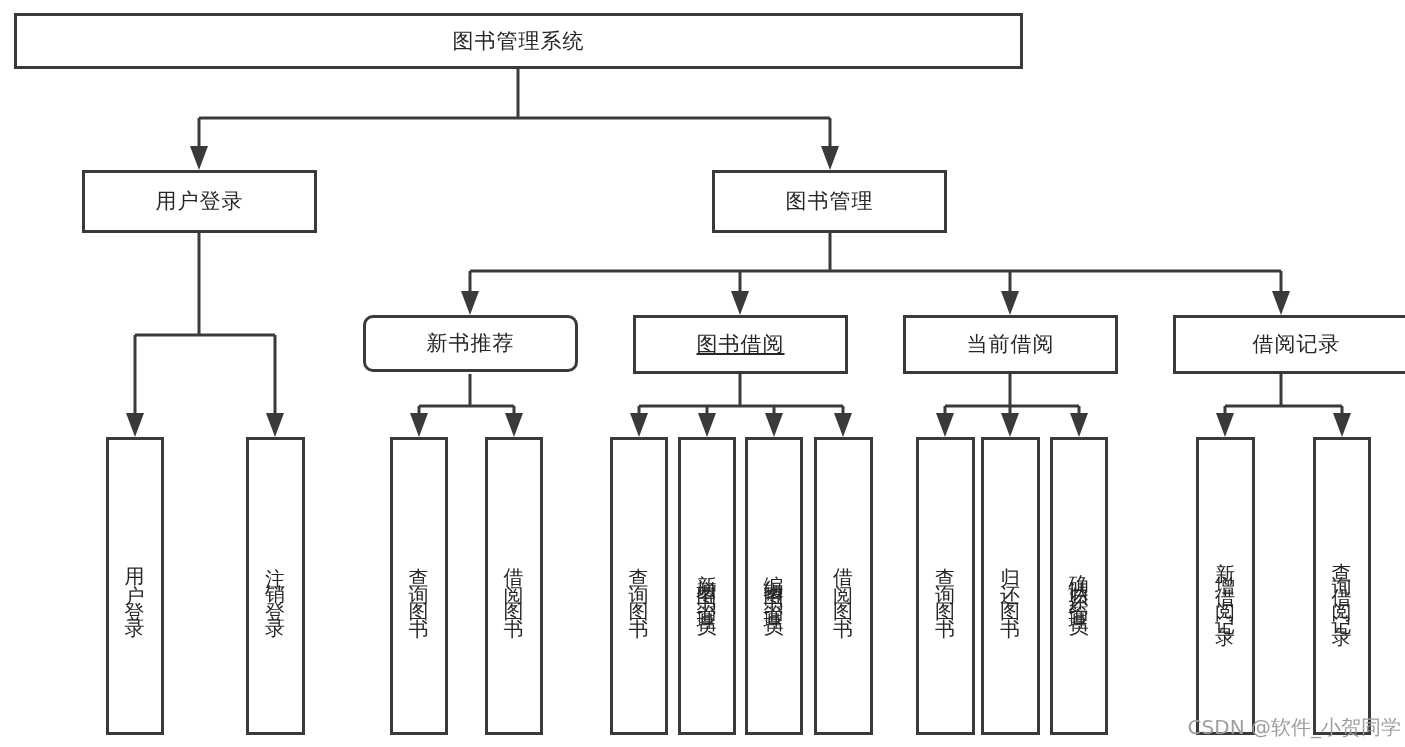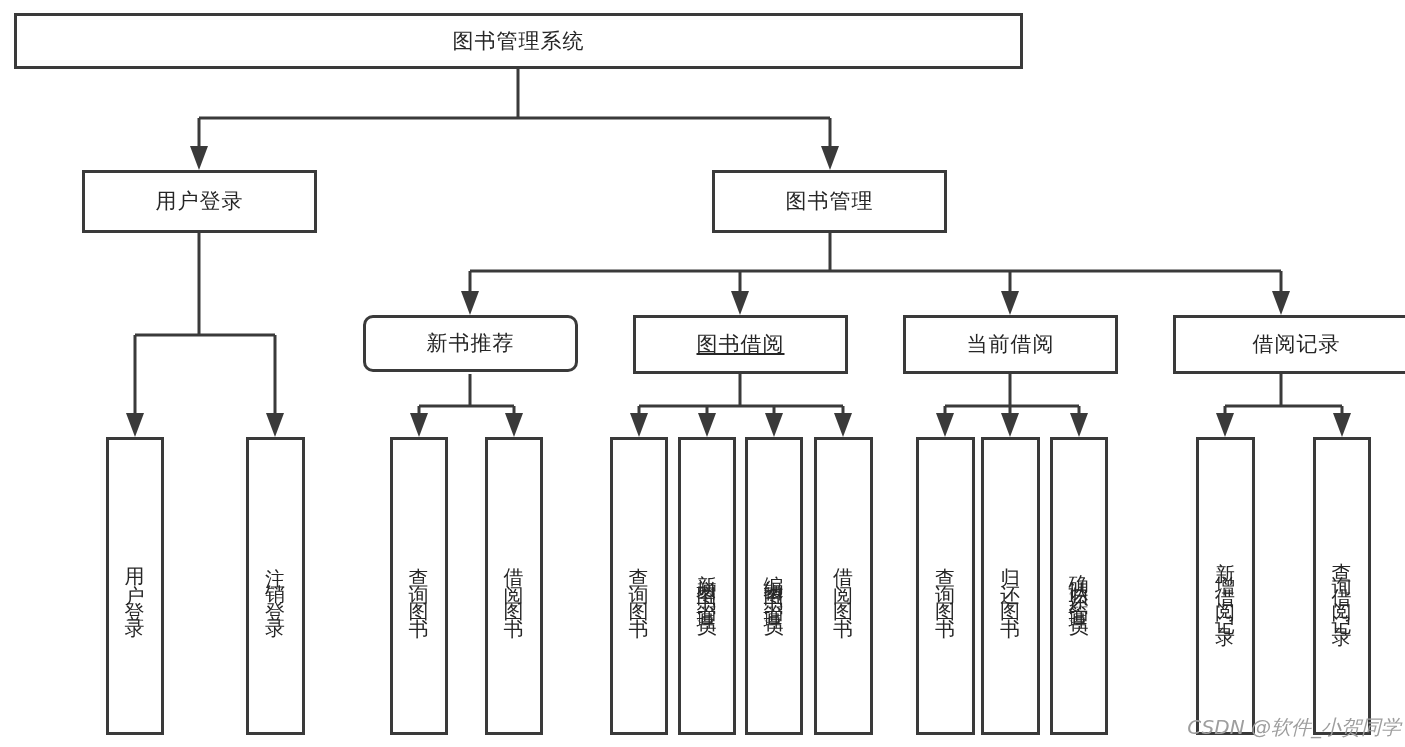--- a/index.html
+++ b/index.html
@@ -63,21 +63,20 @@
   .ls6  { letter-spacing: 13px; }
   .ls10 { letter-spacing: 6px;  }
   .watermark {
     position: absolute;
     right: 4px;
     bottom: 6px;
     font-size: 20px;
     color: var(--watermark);
     white-space: nowrap;
     z-index: 5;
-    font-style: italic;
   }
 </style>
 </head>
 <body>
 
 <div id="stage">
 
   <svg id="connector-layer" viewBox="0 0 1405 747" xmlns="http://www.w3.org/2000/svg">
 
     <path class="connector" d="M518 69 L518 118 M199 118 L830 118 M199 118 L199 148 M830 118 L830 148"></path>

